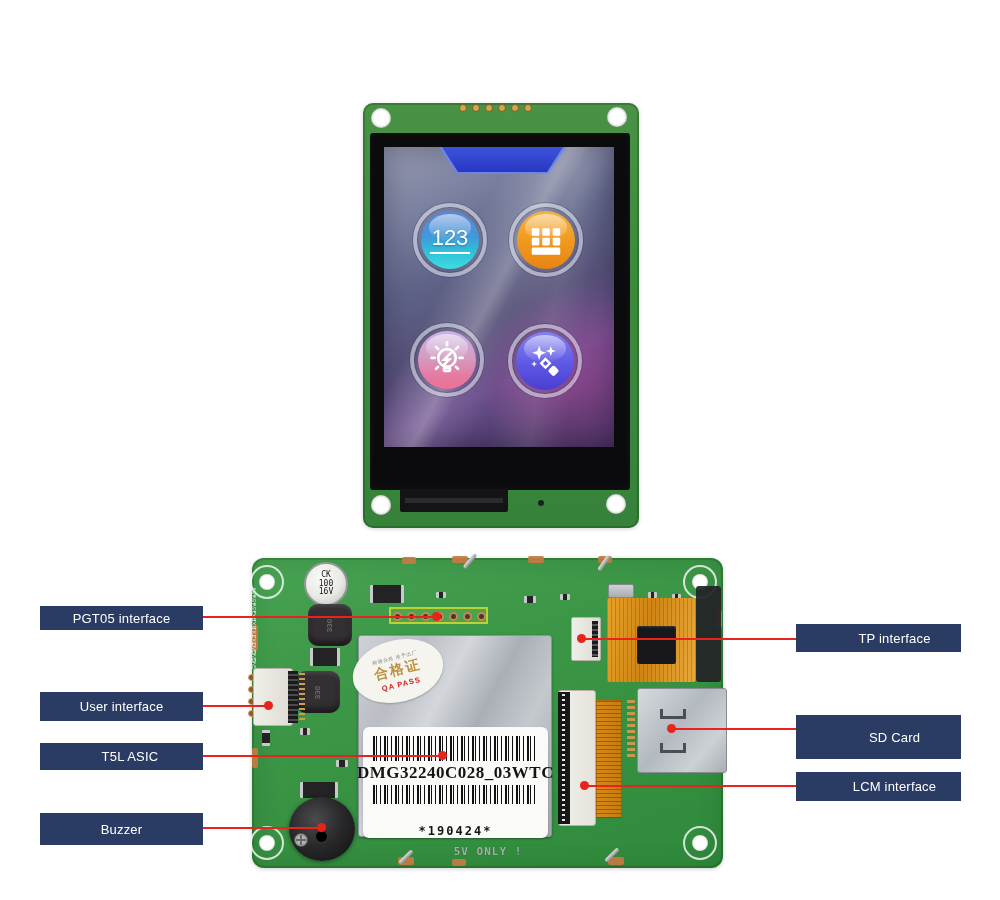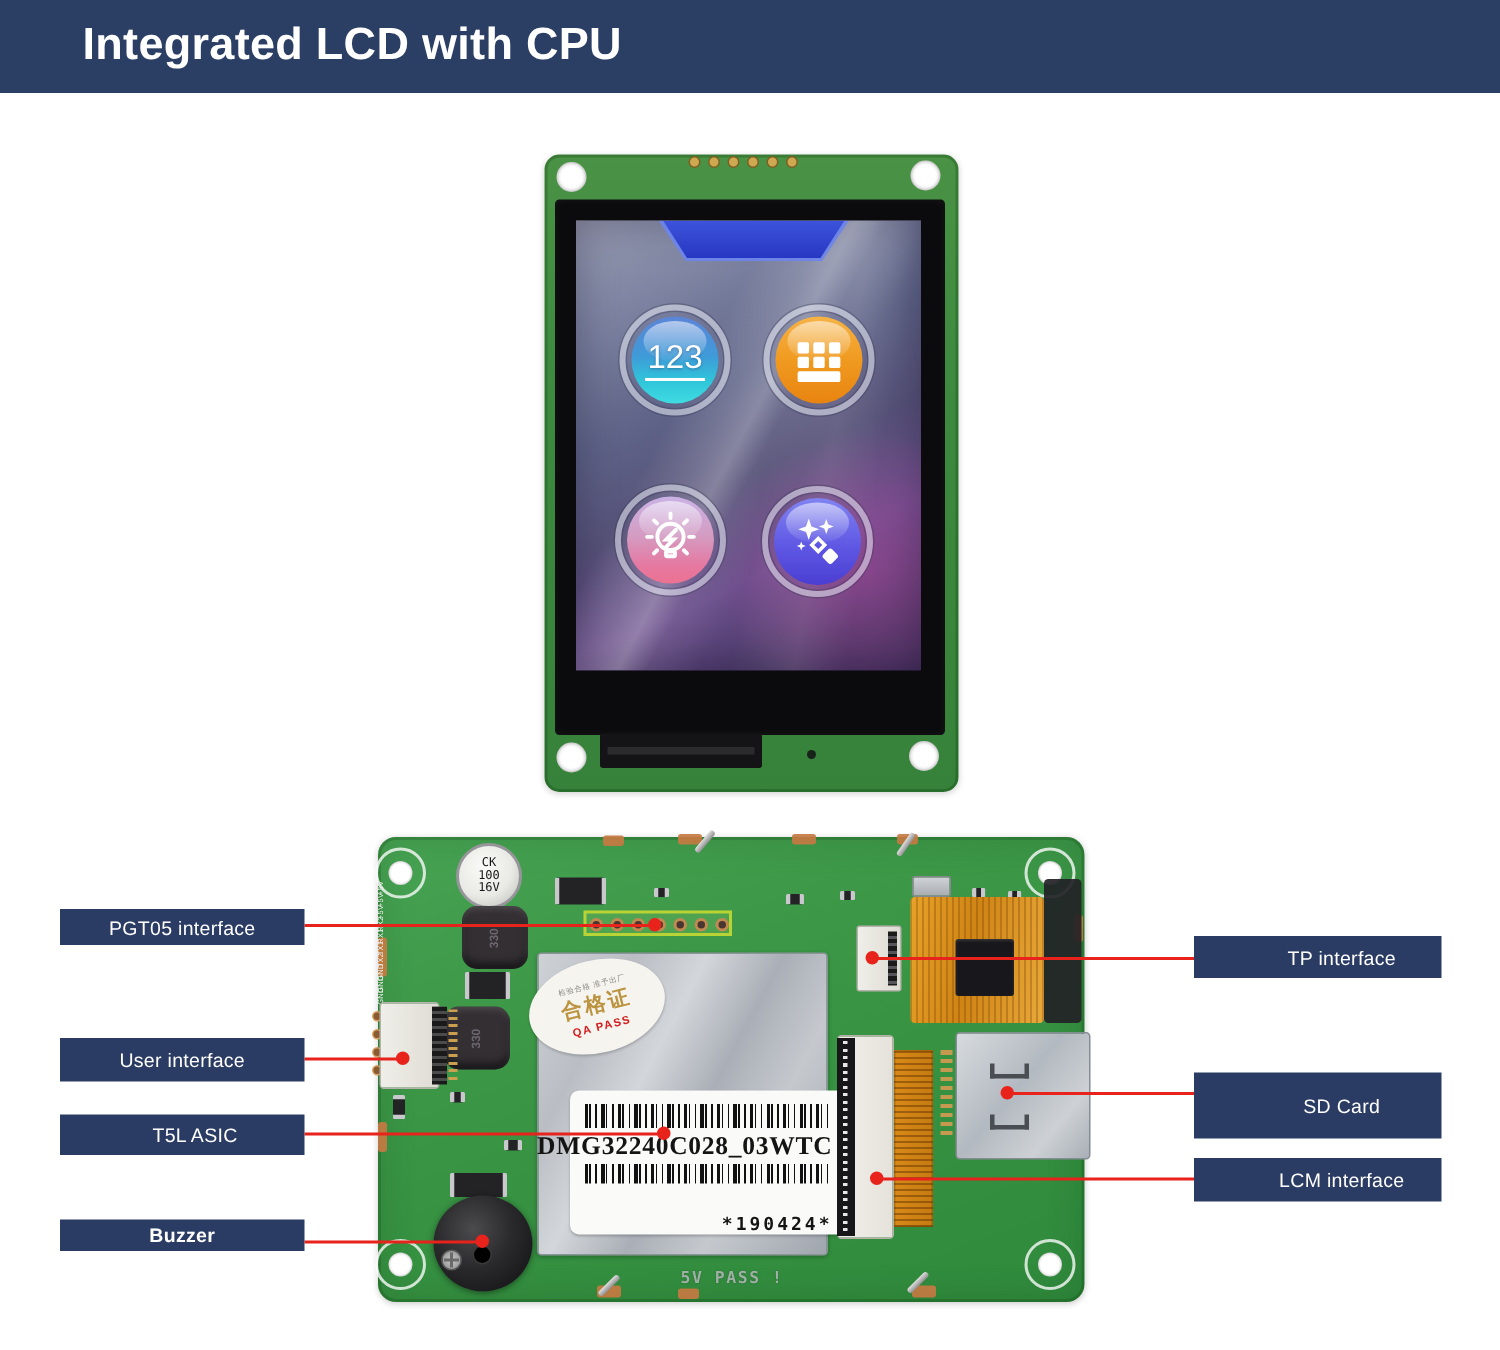--- a/index.html
+++ b/index.html
@@ -100,23 +100,23 @@
     background:#8a5a30; border:1px solid #d8a060; }
   .shield { position:absolute; left:358px; top:635px; width:194px; height:202px;
     background:linear-gradient(118deg,#ced2d7 0%,#babec4 22%,#d3d6da 38%,#aaafb7 55%,#c5c9ce 72%,#a0a6ae 100%);
     border:1px solid #8d939b; border-radius:3px; box-shadow:0 1px 3px rgba(0,0,0,.28); }
   .sticker { position:absolute; left:352px; top:640px; width:92px; height:62px; border-radius:50%;
     background:#f6f4ef; transform:rotate(-14deg); box-shadow:0 1px 2px rgba(0,0,0,.22);
     display:flex; flex-direction:column; align-items:center; justify-content:center; gap:1px; }
   .sticker .s-top { font-size:5px; color:#8c8c88; letter-spacing:.5px; }
   .sticker .s-main { font-size:14px; font-weight:700; color:#bc9440; letter-spacing:2px; }
   .sticker .s-sub { font-size:7.5px; font-weight:700; color:#d42020; letter-spacing:1px; }
-  .plabel { position:absolute; left:380px; top:727px; width:185px; height:96px;
+  .plabel { position:absolute; left:363px; top:727px; width:185px; height:111px;
     background:#fafaf8; border-radius:6px; box-shadow:0 1px 2px rgba(0,0,0,.25);
-    display:flex; flex-direction:column; align-items:flex-end; padding:9px 10px 0 10px; }
+    display:flex; flex-direction:column; align-items:center; padding:9px 10px 0 10px; }
   .bars { width:100%; background:
     repeating-linear-gradient(90deg,#111 0 2px,transparent 2px 3px,#111 3px 4px,transparent 4px 7px,#111 7px 8px,transparent 8px 11px); }
   .bc1 { height:26px; } .bc2 { height:20px; margin-top:2px; }
   .model-txt { font-family:"Liberation Serif", serif; font-weight:700; font-size:17px;
     color:#141414; letter-spacing:.5px; margin:2px 0 0 0; white-space:nowrap; }
   .serial-txt { font-family:"DejaVu Sans Mono", monospace; font-weight:700; font-size:12px;
     color:#141414; letter-spacing:2px; margin-top:20px; }
   .buzzer { position:absolute; left:289px; top:797px; width:66px; height:64px; border-radius:50%;
     background:radial-gradient(circle at 40% 35%, #4b4b4d 0%, #2a2a2c 45%, #0f0f11 100%);
     box-shadow:0 1px 4px rgba(0,0,0,.45); }
@@ -166,23 +166,20 @@
   .co-left  { left:40px; width:163px; }
   .co-right { left:796px; width:165px;padding-left:32px; }
   .co-line { position:absolute; height:2px; background:#e8231c; z-index:5; }
   .co-dot  { position:absolute; width:9px; height:9px; border-radius:50%; background:#e8231c; z-index:6; }
 </style>
 </head>
 <body>
 
 <div class="canvas">
 
-  <div class="header">
-    <div class="header-title">Integrated LCD with CPU</div>
-  </div>
 
   <div class="front-pcb"></div>
   <div class="fpad" style="left:459px;top:104px;"></div>
   <div class="fpad" style="left:472px;top:104px;"></div>
   <div class="fpad" style="left:485px;top:104px;"></div>
   <div class="fpad" style="left:498px;top:104px;"></div>
   <div class="fpad" style="left:511px;top:104px;"></div>
   <div class="fpad" style="left:524px;top:104px;"></div>
   <div class="hole-f" style="left:371px;top:108px;"></div>
   <div class="hole-f" style="left:607px;top:107px;"></div>
@@ -345,39 +342,39 @@
   <div class="fpc-chip"></div>
   <div class="sd-pins"></div>
   <div class="sd-slot">
     <div class="sd-notch" style="left:22px;top:20px;"></div>
     <div class="sd-notch" style="left:22px;top:54px;"></div>
   </div>
   <div class="conn-lcm"></div>
   <div class="conn-lcm-latch"></div>
   <div class="lcm-ribbon"></div>
 
-  <div class="silk-5v">5V PASS !</div>
+  <div class="silk-5v">5V ONLY !</div>
 
   <div class="co-line" style="left:203px;top:616px;width:234px;"></div>
   <div class="co-line" style="left:203px;top:705px;width:66px;"></div>
   <div class="co-line" style="left:203px;top:755px;width:240px;"></div>
   <div class="co-line" style="left:203px;top:827px;width:119px;"></div>
   <div class="co-line" style="left:582px;top:638px;width:214px;"></div>
   <div class="co-line" style="left:672px;top:728px;width:124px;"></div>
   <div class="co-line" style="left:585px;top:785px;width:211px;"></div>
 
   <div class="co-dot" style="left:432px;top:612px;"></div>
   <div class="co-dot" style="left:264px;top:701px;"></div>
   <div class="co-dot" style="left:438px;top:751px;"></div>
   <div class="co-dot" style="left:317px;top:823px;"></div>
   <div class="co-dot" style="left:577px;top:634px;"></div>
   <div class="co-dot" style="left:667px;top:724px;"></div>
   <div class="co-dot" style="left:580px;top:781px;"></div>
 
   <div class="co-box co-left" style="top:606px;height:24px;">PGT05 interface</div>
   <div class="co-box co-left" style="top:692px;height:29px;">User interface</div>
   <div class="co-box co-left" style="top:743px;height:27px;padding-left:17px;">T5L ASIC</div>
-  <div class="co-box co-left" style="top:813px;height:21px;font-weight:bold;">Buzzer</div>
+  <div class="co-box co-left" style="top:813px;height:32px;">Buzzer</div>
   <div class="co-box co-right" style="top:624px;height:28px;">TP interface</div>
   <div class="co-box co-right" style="top:715px;height:44px;">SD Card</div>
   <div class="co-box co-right" style="top:772px;height:29px;">LCM interface</div>
 
 </div>
 
 </body></html>

